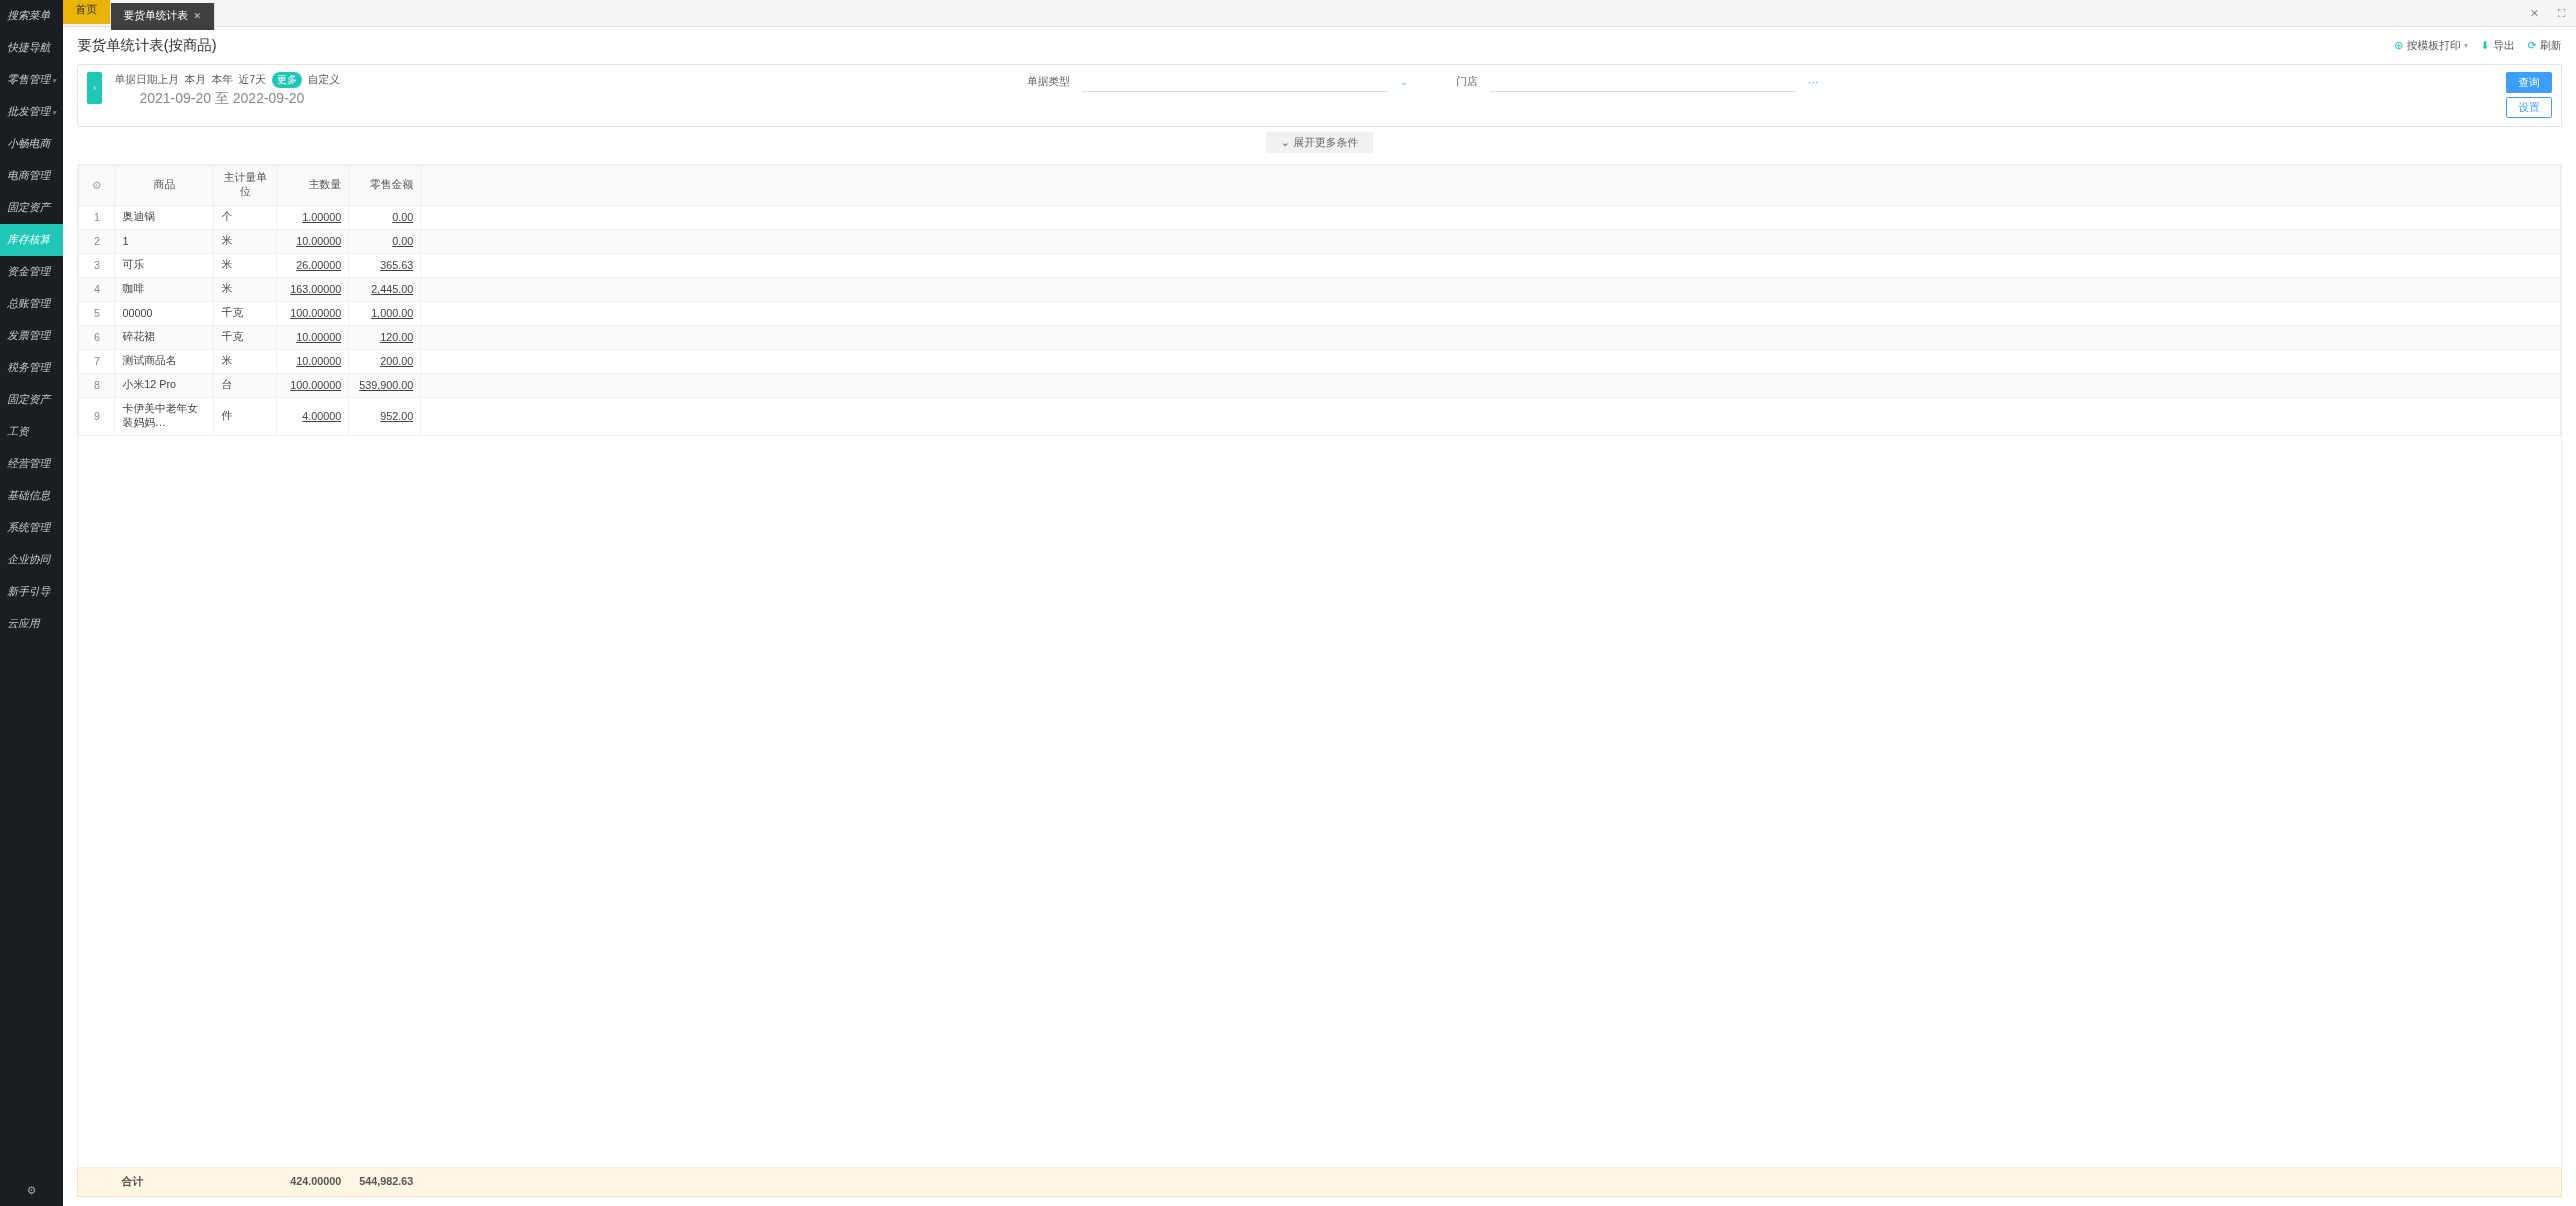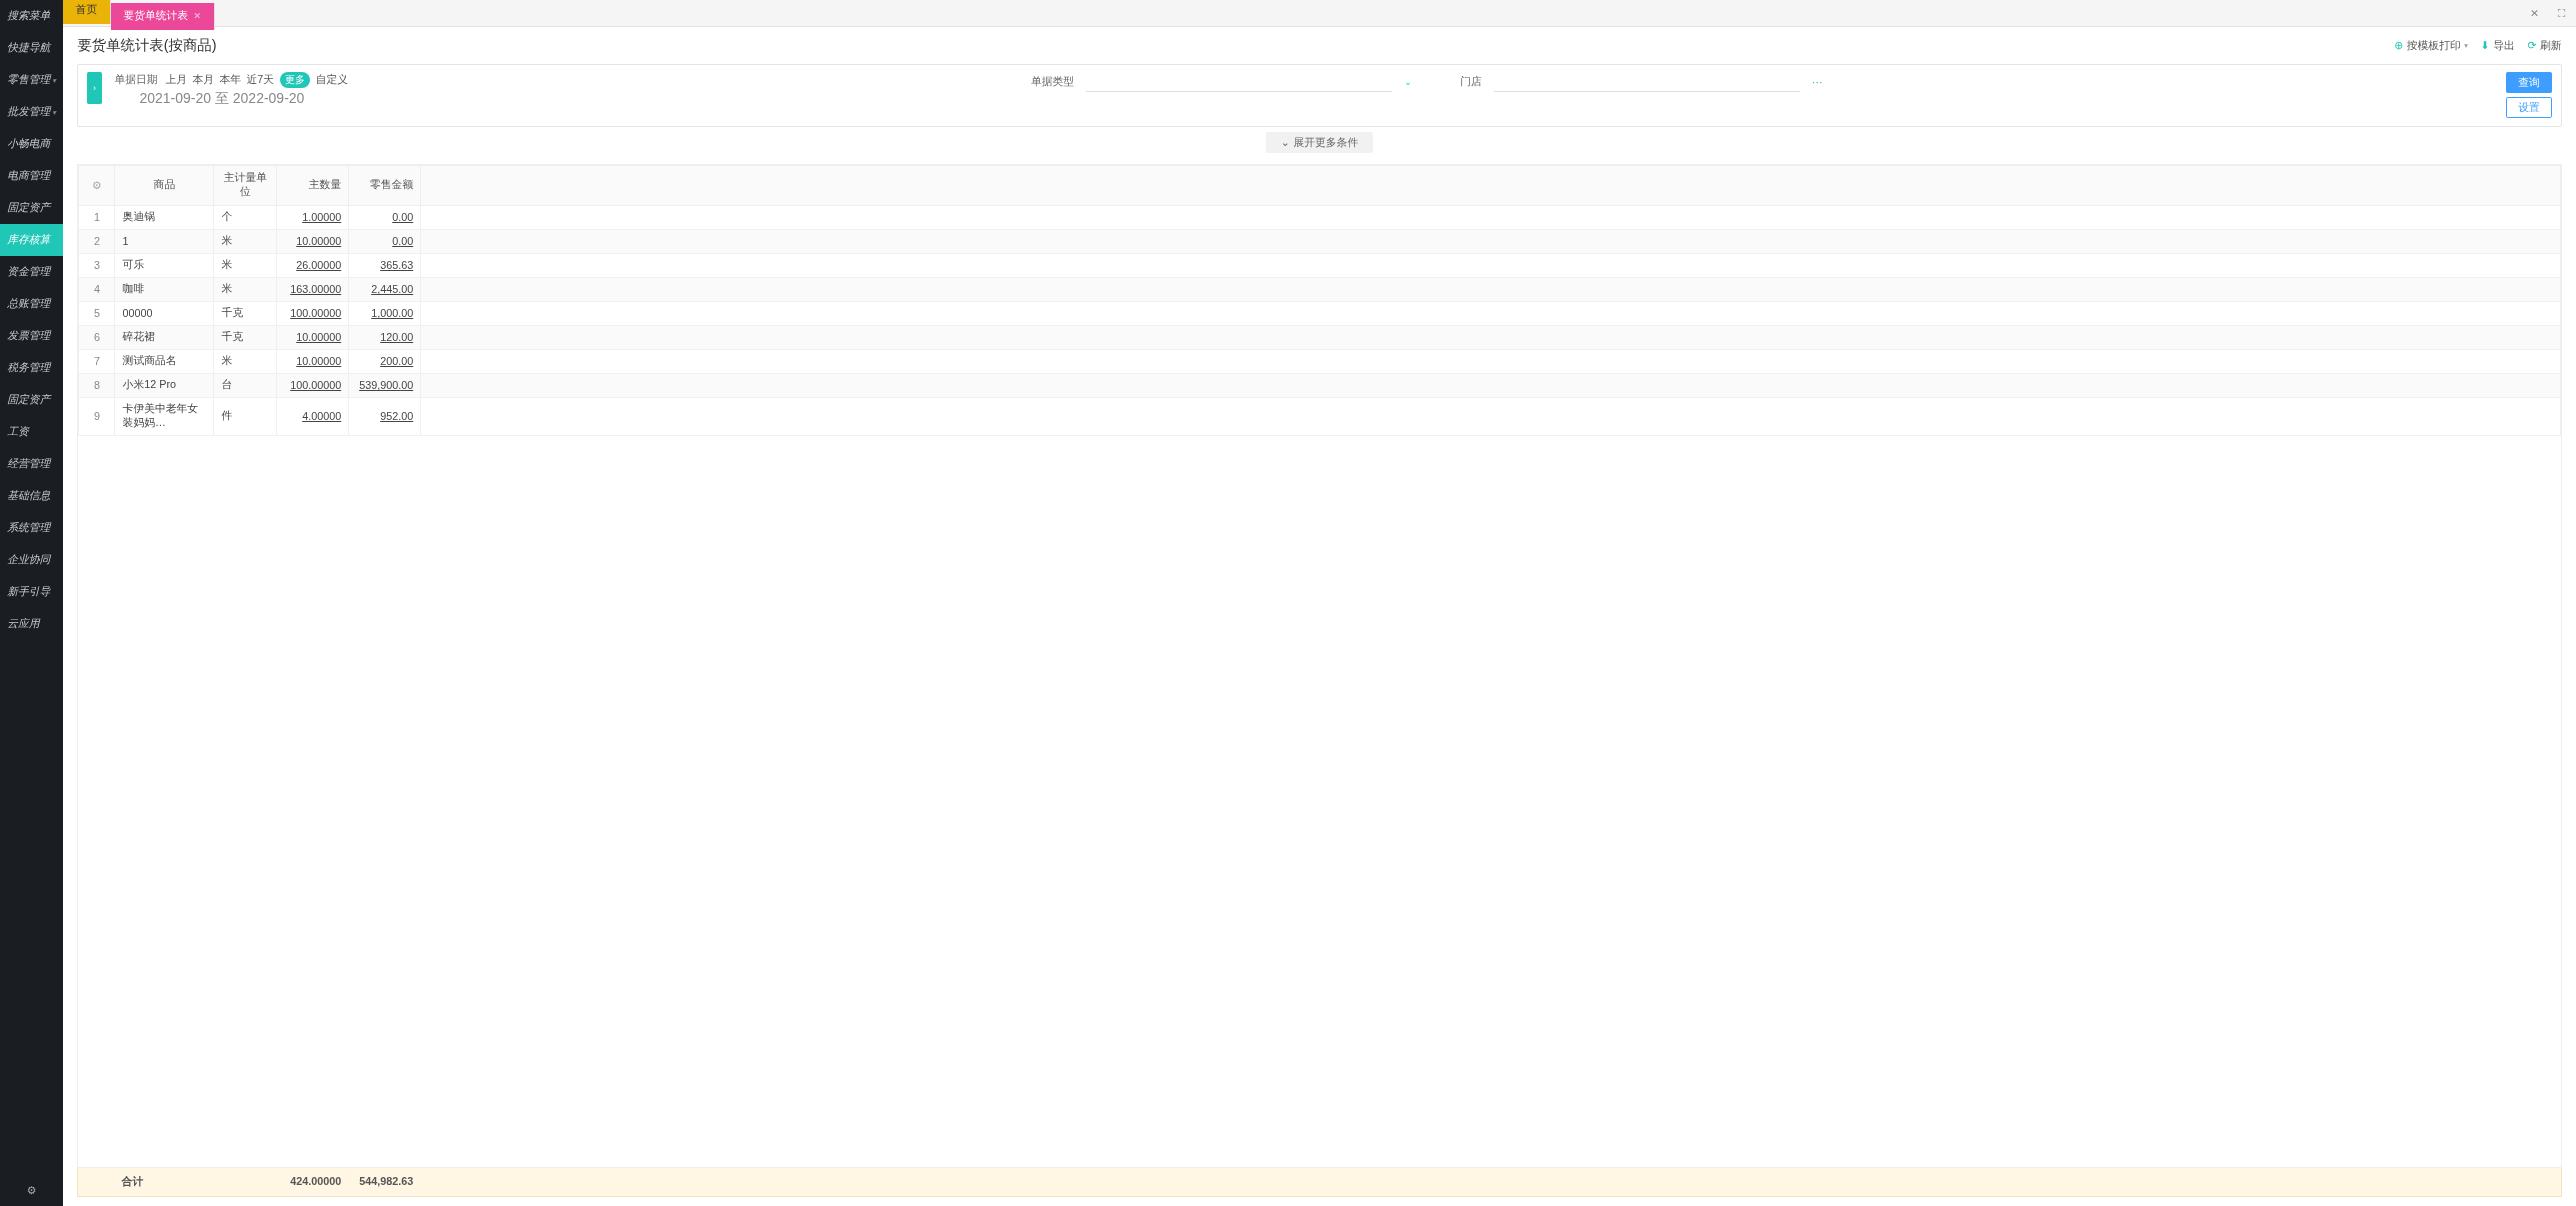--- a/index.html
+++ b/index.html
@@ -12,39 +12,39 @@
 .sidebar-item.active { background: #20c7b6; color: #fff; }
 .sidebar-item .caret { font-size: 7.2px; opacity: 0.6; }
 .sidebar-footer { padding: 9px; text-align: center; color: #aaa; cursor: pointer; }
 
 
 .main { flex: 1; display: flex; flex-direction: column; height: 100%; min-width: 0; }
 
 
 .tabs { height: 27px; display: flex; align-items: center; border-bottom: 0.9px solid #e0e0e0; background: #f5f5f5; }
 .tab { padding: 0 12.6px; height: 27px; display: flex; align-items: center; gap: 5.4px; font-size: 10.8px; cursor: pointer; background: #eab308; border-right: 0.9px solid #e0e0e0; }
-.tab.active { background: #ec4899; color: #fff; margin-top: 6px; }
+.tab.active { background: #404040; color: #fff; margin-top: 6px; }
 .tab .close { font-size: 9px; opacity: 0.7; }
 .tabs-right { margin-left: auto; display: flex; align-items: center; gap: 5.4px; padding-right: 3.6px; }
 .tabs-right .icon-btn { width: 21.6px; height: 21.6px; display: flex; align-items: center; justify-content: center; cursor: pointer; color: #888; }
 
 
 .page-header { display: flex; align-items: center; justify-content: space-between; padding: 9px 14.4px; }
 .page-title { font-size: 14.4px; color: #333; }
 .page-actions { display: flex; align-items: center; gap: 12.6px; font-size: 10.8px; color: #555; }
 .page-actions .act { display: flex; align-items: center; gap: 3.6px; cursor: pointer; }
 .page-actions .ic { color: #20c7b6; font-size: 10.8px; }
 .page-actions .caret { font-size: 7.2px; color: #999; }
 
 
 .filter-wrap { padding: 0 14.4px; }
 .filter-bar { border: 0.9px solid #e4e4e4; border-radius: 1.8px; padding: 7.2px 9px; display: flex; align-items: flex-start; gap: 12.6px; position: relative; }
 .collapse-handle { width: 14.4px; height: 32px; background: #20c7b6; color: #fff; display: flex; align-items: center; justify-content: center; border-radius: 1.8px; cursor: pointer; font-size: 9px; }
 .filter-group { display: flex; flex-direction: column; gap: 1.8px; }
-.filter-row1 { display: flex; align-items: center; gap: 8px; justify-content: center; }
+.filter-row1 { display: flex; align-items: center; gap: 0; justify-content: center; }
 .filter-label { color: #666; font-size: 10.8px; white-space: nowrap; }
 .date-links { display: flex; align-items: center; gap: 5.4px; }
 .date-links span { font-size: 10.8px; color: #555; cursor: pointer; }
 .date-links .pill { background: #20c7b6; color: #fff; border-radius: 9px; padding: 0.9px 5.4px; font-size: 10px; }
 .date-range { font-size: 14px; color: #888; padding-left: 25px; }
 .filter-field { display: flex; align-items: center; gap: 12px; }
 .filter-input { border: none; border-bottom: 0.9px solid #ddd; min-width: 306px; height: 20px; font-size: 10.8px; outline: none; background: transparent; }
 .filter-dd { color: #20c7b6; font-size: 9px; cursor: pointer; }
 .filter-dots { color: #20c7b6; cursor: pointer; letter-spacing: 0.9px; }
 .filter-buttons { display: flex; flex-direction: column; gap: 3.6px; margin-left: auto; }

